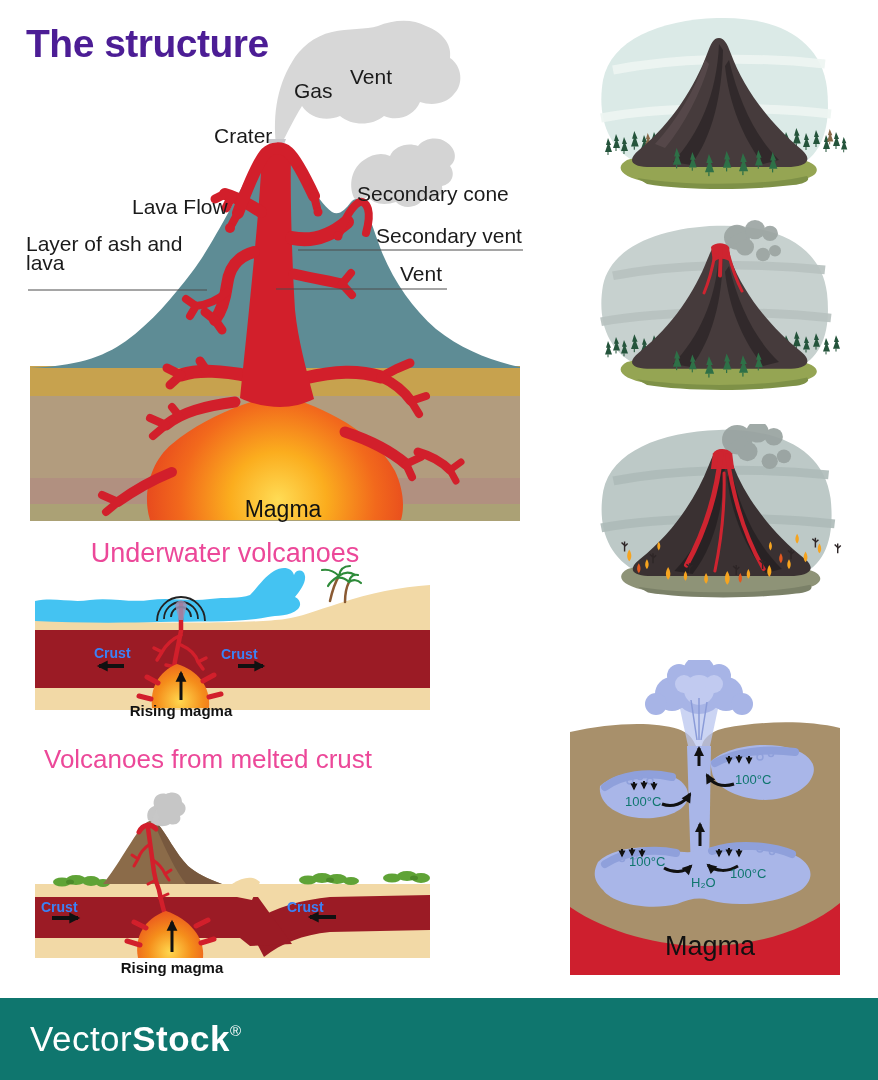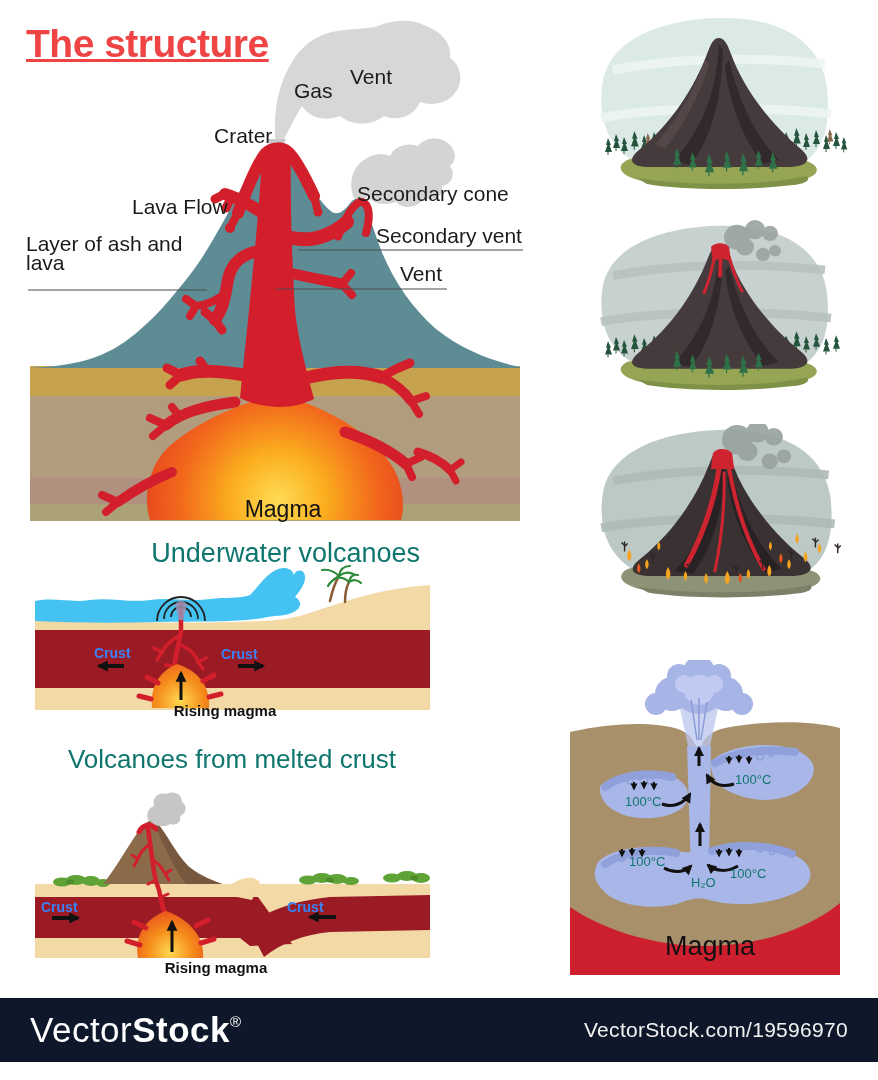--- a/index.html
+++ b/index.html
@@ -1,29 +1,29 @@
 <!DOCTYPE html>
 <html><head>
 <meta charset="utf-8">
 <style>
   html,body{margin:0;padding:0;background:#fff;}
   #poster{position:relative;width:878px;height:1080px;background:#fff;overflow:hidden;
           font-family:"Liberation Sans",sans-serif;color:#1b1b1b;}
   svg{position:absolute;display:block;}
   .lb{position:absolute;font-size:21px;line-height:1.05;color:#1b1b1b;white-space:pre;}
-  .title-line{position:absolute;left:26px;font-size:39px;font-weight:600;color:#ef4444;
-              letter-spacing:-0.5px;white-space:pre;text-decoration:underline;}
-  .h1sec{position:absolute;font-size:27px;color:#0f766e;text-align:right;}
+  .title-line{position:absolute;left:26px;font-size:39px;font-weight:600;color:#4c1d95;
+              letter-spacing:-0.5px;white-space:pre;}
+  .h1sec{position:absolute;font-size:27px;color:#ec4899;text-align:center;}
   .crust{position:absolute;font-size:14px;font-weight:700;color:#3b82f6;}
-  .rising{position:absolute;font-size:15px;font-weight:700;color:#111;text-align:center;margin-left:44px;}
+  .rising{position:absolute;font-size:15px;font-weight:700;color:#111;text-align:center;}
   .temp{position:absolute;font-size:13px;color:#0f766e;}
   .magma-main{position:absolute;font-size:23px;color:#111;text-align:center;}
   .magma-gy{position:absolute;font-size:27px;color:#111;text-align:center;}
-  #footer{position:absolute;left:0;top:998px;width:878px;height:64px;background:#0f172a;
-          display:flex;align-items:center;justify-content:space-between;
+  #footer{position:absolute;left:0;top:998px;width:878px;height:82px;background:#0f766e;
+          display:flex;align-items:center;
           padding:0 30px;box-sizing:border-box;}
   .brand{color:#fff;font-size:35px;letter-spacing:0.5px;}
   .brand .bl{font-weight:400;}
   .brand .bb{font-weight:700;}
   .brand sup{font-size:15px;font-weight:400;position:relative;top:-2px;}
   .furl{color:#f2f2f2;font-size:21px;letter-spacing:0.3px;}
 </style>
 </head>
 <body>
 
@@ -428,16 +428,15 @@
   <div class="temp" style="left:625px;top:794px">100°C</div>
   <div class="temp" style="left:629px;top:854px">100°C</div>
   <div class="temp" style="left:730px;top:866px">100°C</div>
   <div class="temp" style="left:691px;top:875px">H₂O</div>
   <div class="magma-gy" style="left:650px;top:931px;width:120px">Magma</div>
 
   <div id="footer">
     <div class="brand">
       <span class="bl">Vector</span><span class="bb">Stock</span><sup>®</sup>
     </div>
-    <div class="furl">VectorStock.com/19596970</div>
   </div>
 
 </div>
 
 </body></html>

